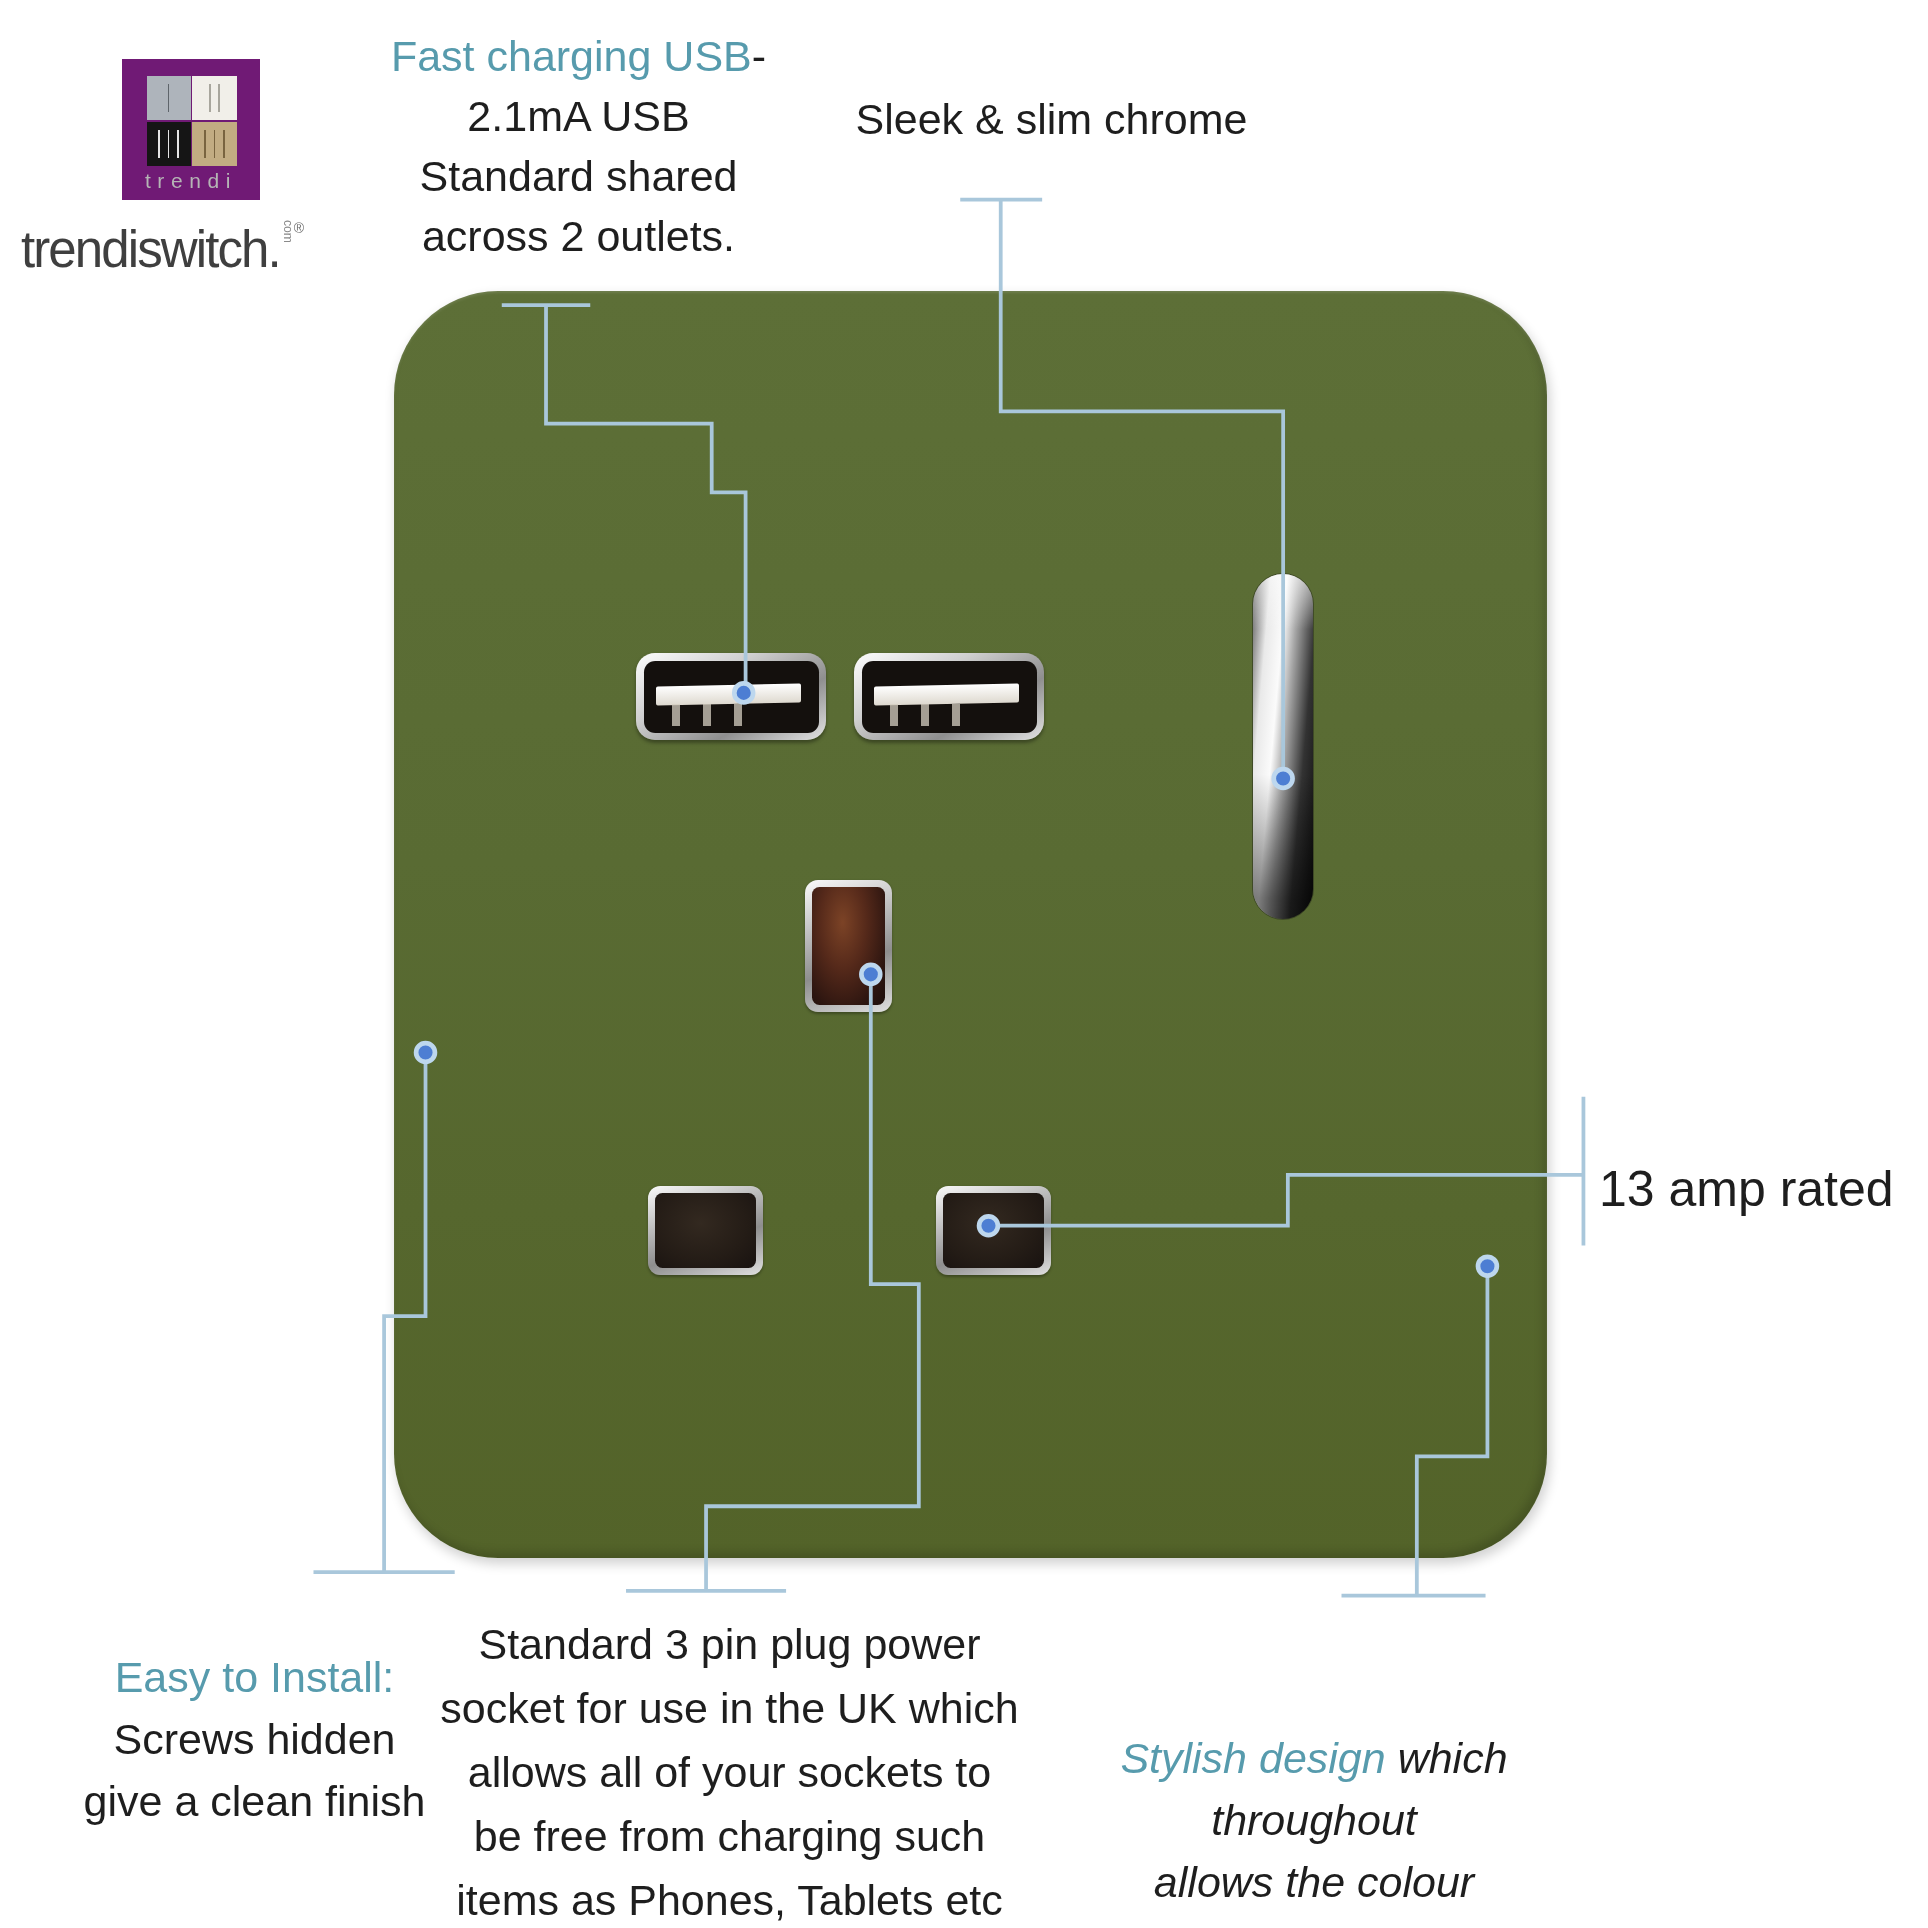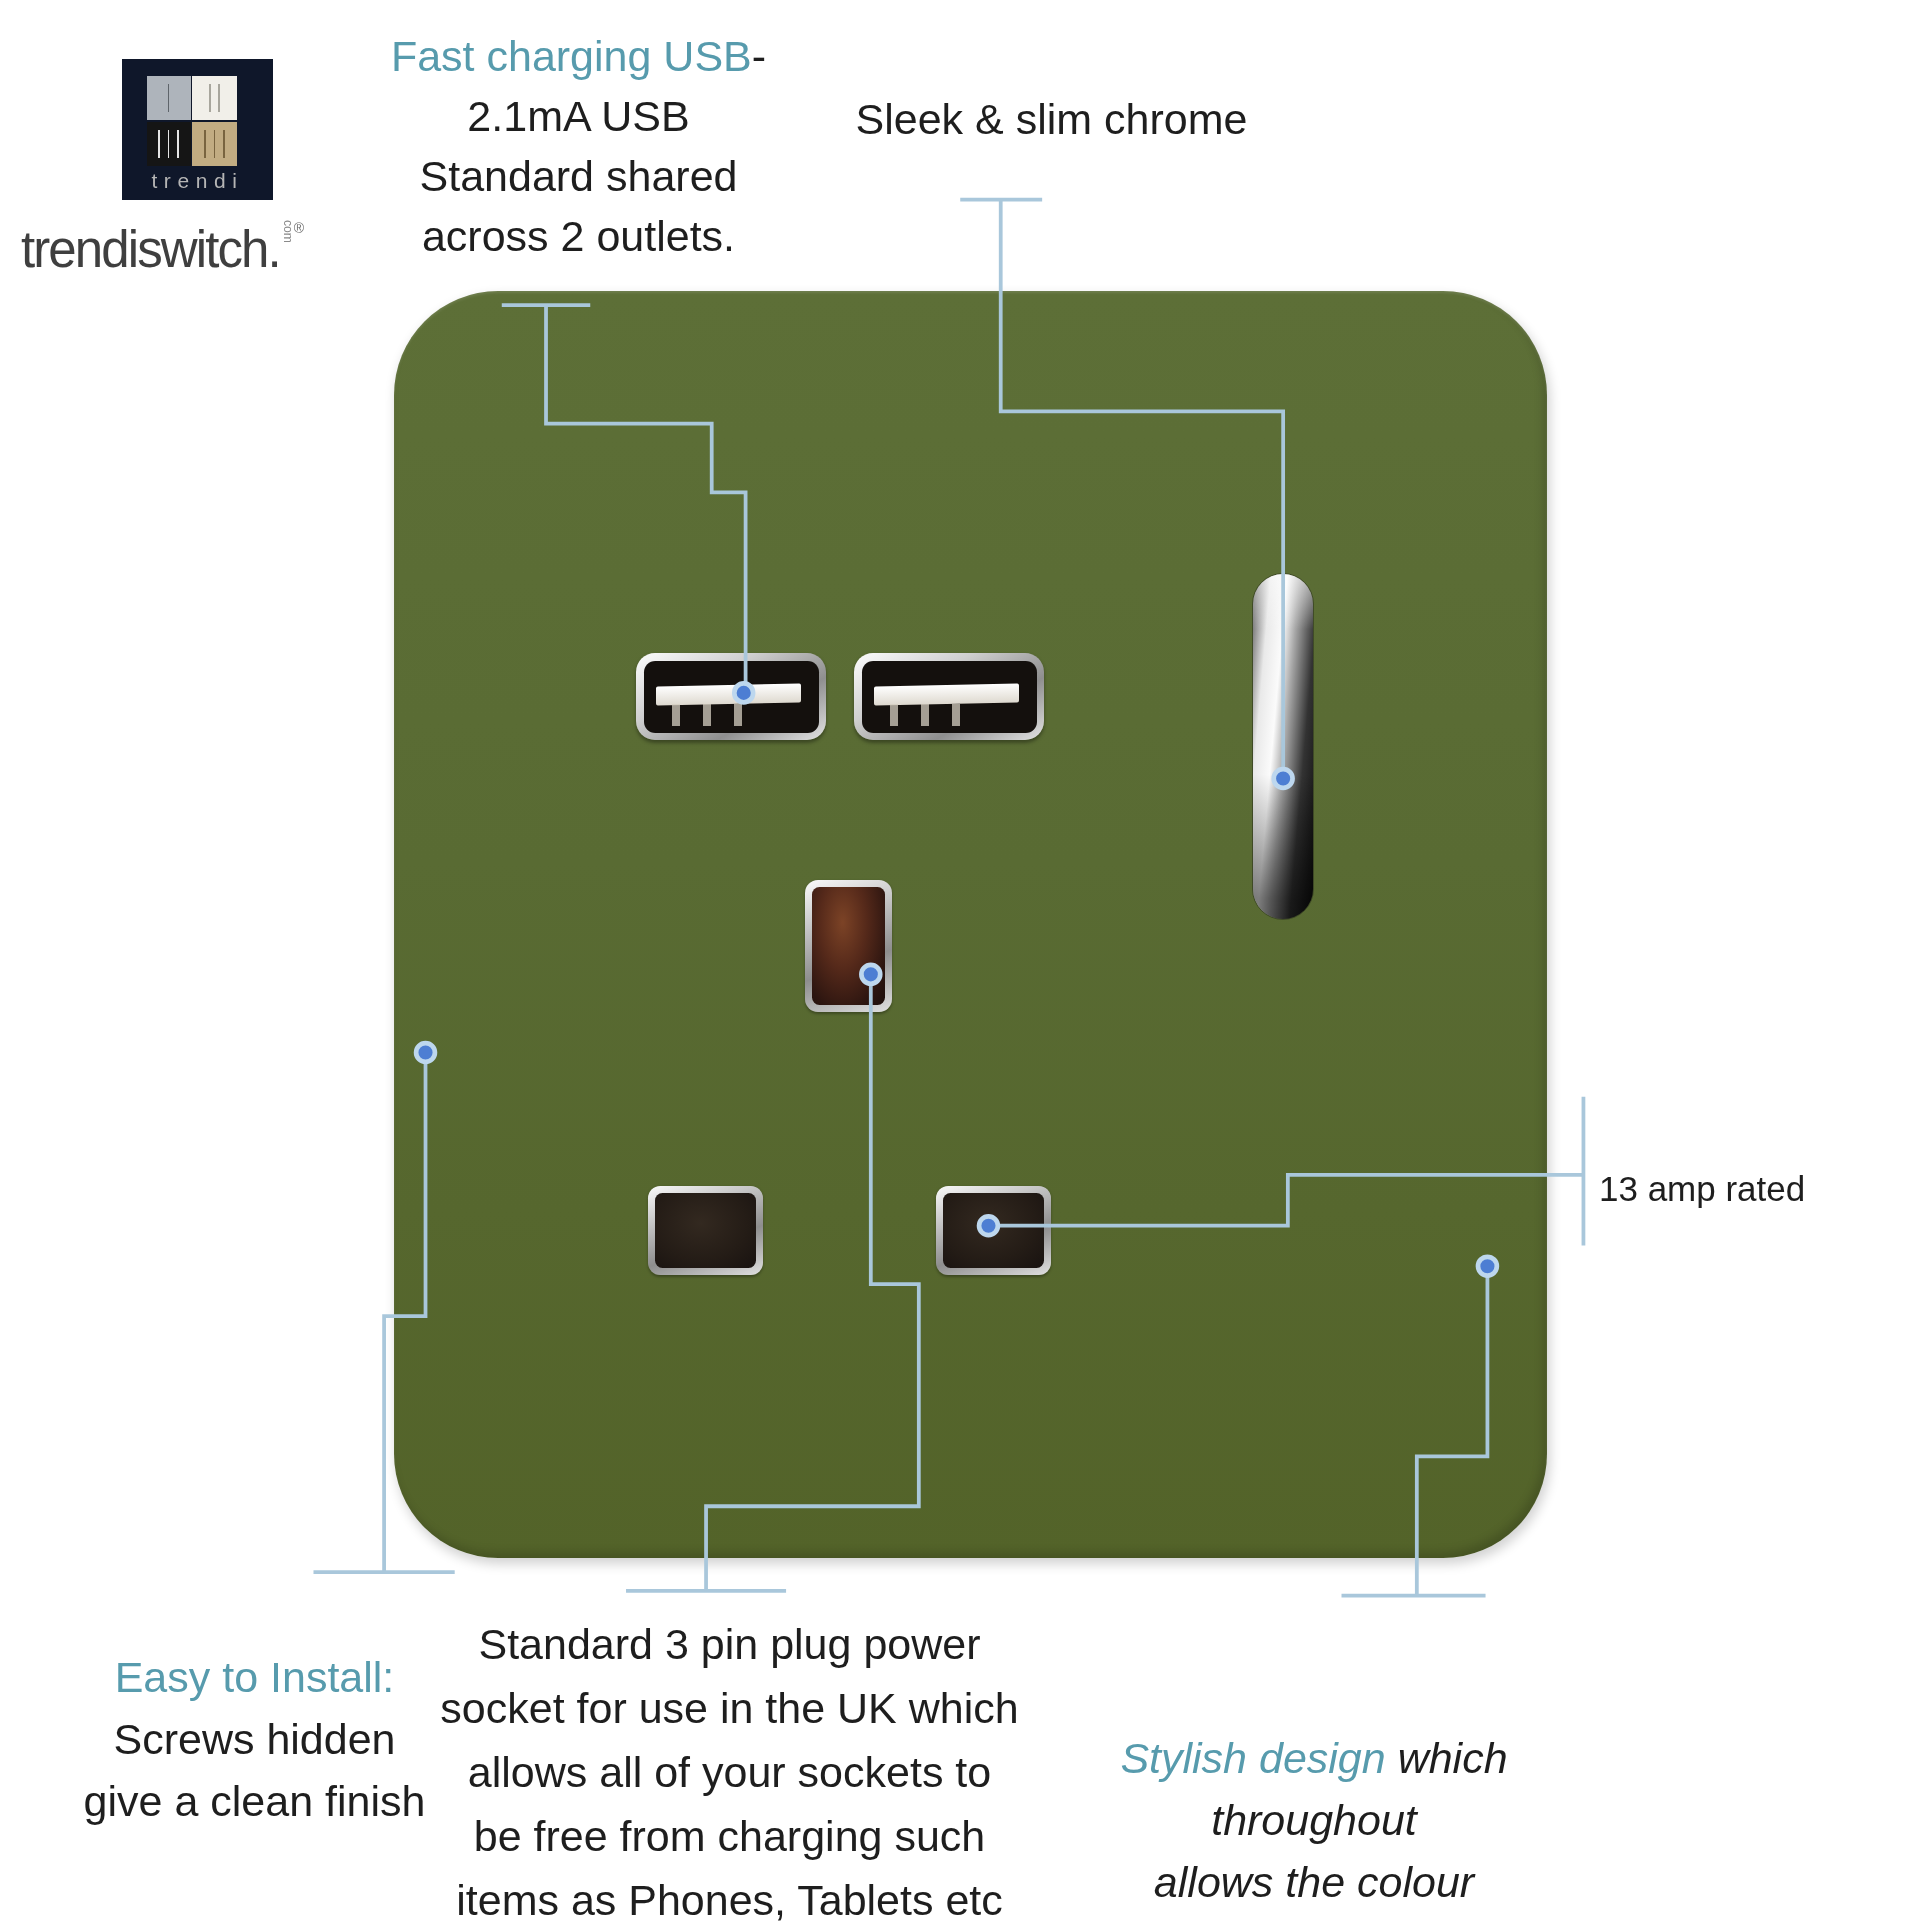--- a/index.html
+++ b/index.html
@@ -1,20 +1,20 @@
 <!DOCTYPE html>
 <html style="--teal: #579BAD; --leader: #A9C7DB; --dot: #4D7ED3; --green: #596B33;font-size:15px"><head>
 <meta charset="utf-8">
 <style>
   html,body{margin:0;padding:0;background:#ffffff;}
   .canvas{position:relative;width:1928px;height:1928px;background:#ffffff;overflow:hidden;
           font-family:"Liberation Sans",sans-serif;color:#1e1e1e;}
 
   
-  .logo{position:absolute;left:122px;top:59px;width:151px;height:141px;background:#0f172a;}
+  .logo{position:absolute;left:122px;top:59px;width:138px;height:141px;background:#701a75;}
   .logo-grid{position:absolute;left:24.5px;top:17px;width:90px;height:90px;
              display:grid;grid-template-columns:1fr 1fr;grid-template-rows:1fr 1fr;gap:1.9px;}
   .tile{display:flex;align-items:center;justify-content:center;gap:7.5px;}
   .tile .seam{display:block;width:1.9px;height:62%;}
   .tile.tl{background:#aeb4bb;} .tile.tl .seam{background:rgba(80,86,92,.85);}
   .tile.tr{background:#f1efe9;} .tile.tr .seam{background:rgba(150,148,138,.8);}
   .tile.bl{background:#151515;} .tile.bl .seam{background:#e6e6e6;}
   .tile.br{background:#c2ac82;} .tile.br .seam{background:rgba(96,76,40,.75);}
   .logo-text{position:absolute;left:0;right:0;bottom:7.5px;text-align:center;
              font-size:21px;letter-spacing:6.6px;color:#b5b5b5;font-weight:400;}
@@ -59,21 +59,21 @@
   
   svg.leaders{position:absolute;left:0;top:0;pointer-events:none;}
   .leader{stroke:var(--leader);stroke-width:4;fill:none;}
   .leader-dot{fill:var(--dot);stroke:#BDD7EE;stroke-width:5;}
 
   
   .ann{position:absolute;text-align:center;font-size:43px;line-height:60px;white-space:nowrap;color:#1e1e1e;}
   .teal{color:var(--teal);}
   .ann-usb{left:343px;top:26px;width:471px;}
   .ann-rocker{left:816px;top:83px;width:471px;margin-top:6px;}
-  .ann-amp{left:1599px;top:1160px;font-size:35px;line-height:58px;text-align:left;}
+  .ann-amp{left:1599px;top:1160px;font-size:50px;line-height:58px;text-align:left;}
   .ann-install{left:19px;top:1646px;width:471px;line-height:62px;}
   .ann-socket{left:400px;top:1612px;width:659px;line-height:64px;}
   .ann-stylish{left:1069px;top:1727px;width:490px;line-height:62px;font-style:italic;}
 </style>
 </head>
 <body>
 
 <div class="canvas">
 
   <div class="logo">

